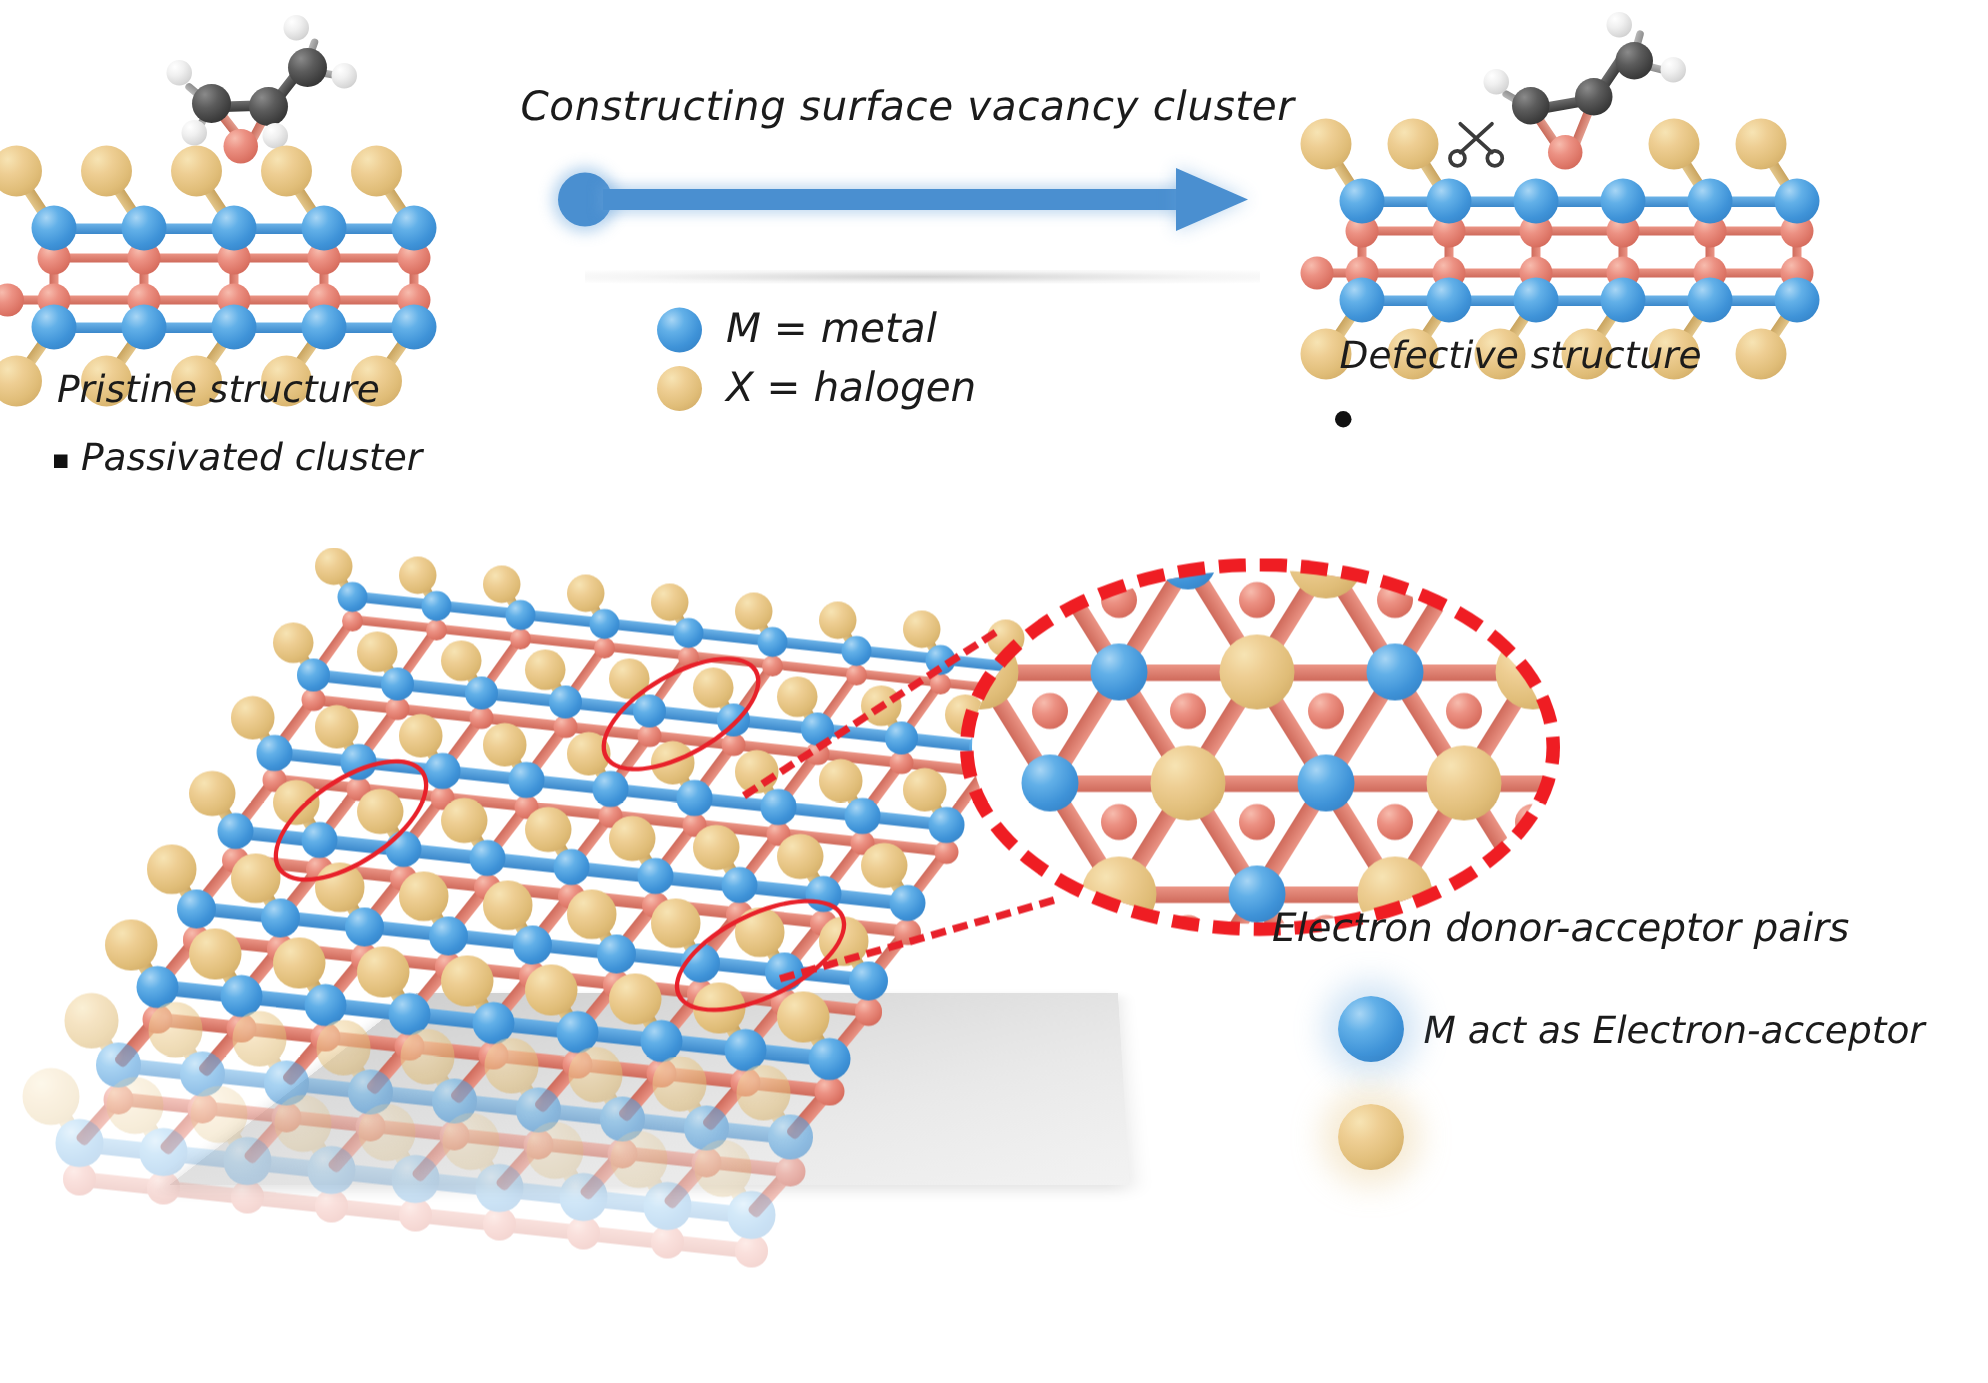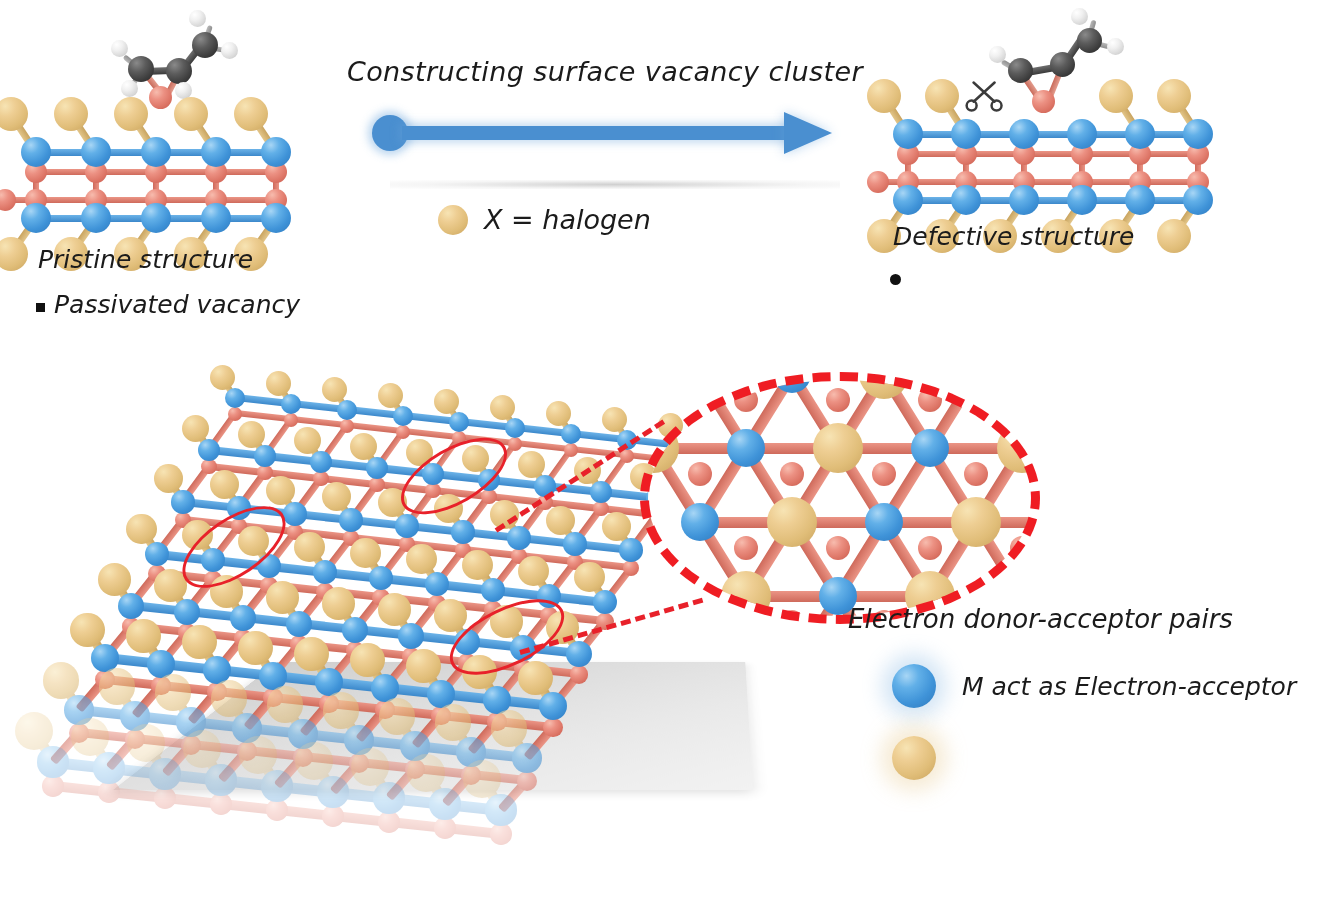--- a/index.html
+++ b/index.html
@@ -54,21 +54,21 @@
 
   
   .caption {
     position:absolute; left:0; top:862px; width:1325px; text-align:center;
     font-size:26px; color:#5b9bd5; font-style:italic; letter-spacing:.2px;
   }
 
   
   .legend-br-title { position:absolute; left:848px; top:604px; font-size:26px; color:#1b1b1b; font-style:italic; }
   .legend-br { position:absolute; left:892px; top:650px; }
-  .legend-br .lrow { display:flex; align-items:center; gap:26px; height:72px; }
+  .legend-br .lrow { display:flex; align-items:center; gap:13px; height:72px; }
   .legend-br .ltext { font-size:25px; color:#1b1b1b; font-style:italic; }
   .glow-blue { box-shadow:0 0 20px 10px rgba(120,175,225,.33); }
   .glow-gold { box-shadow:0 0 20px 11px rgba(232,205,150,.40); }
 
   
   .lattice { position:absolute; }
   .bond { position:absolute; transform-origin: 0 50%; border-radius:3px; }
   .bond-gold { background: linear-gradient(to bottom,#e3c68a,#c9a45f); }
   .bond-blue { background: linear-gradient(to bottom,#6cb3e8,#3b88cb); }
   .bond-sal  { background: linear-gradient(to bottom,#eb9586,#cf6a5b); }
@@ -209,34 +209,38 @@
         <div class="sphere sp-gold" style="position: absolute; left: 239.8px; top: 141px; width: 34px; height: 34px;"></div>
         <div class="sphere sp-salmon" style="position: absolute; left: -0.2px; top: 93px; width: 22px; height: 22px;"></div>
       </div>
   </div>
 
   <div class="lbl-pristine hand">Pristine structure</div>
 
   <div class="lbl-passivated">
     <div class="bullet-row">
       <span class="sq-bullet"></span>
-      <span class="hand">Passivated vacancy</span>
+      <span class="hand">Passivated cluster</span>
     </div>
   </div>
 
   <div class="title-arrow-label hand">Constructing surface vacancy cluster</div>
 
   <div class="arrow-wrap">
     <div class="arrow-knob"></div>
     <div class="arrow-shaft"></div>
     <div class="arrow-head"></div>
   </div>
   <div class="arrow-shadow"></div>
 
   <div class="legend-center">
+    <div class="lrow">
+      <span class="sphere sp-blue" style="width:30px;height:30px;"></span>
+      <span class="ltext">M = metal</span>
+    </div>
     <div class="lrow">
       <span class="sphere sp-gold" style="width:30px;height:30px;"></span>
       <span class="ltext">X = halogen</span>
     </div>
   </div>
 
   <div class="mol" style="left:975px; top:8px; width:150px; height:100px;">
     <div class="bond" style="left:46px; top:62px; width:42px; height:7px; transform:rotate(-10deg);"></div>
     <div class="bond bond-o" style="left:48px; top:64px; width:38px; height:6px; transform:rotate(56deg);"></div>
     <div class="bond bond-o" style="left:87px; top:56px; width:38px; height:6px; transform:rotate(112deg);"></div>

